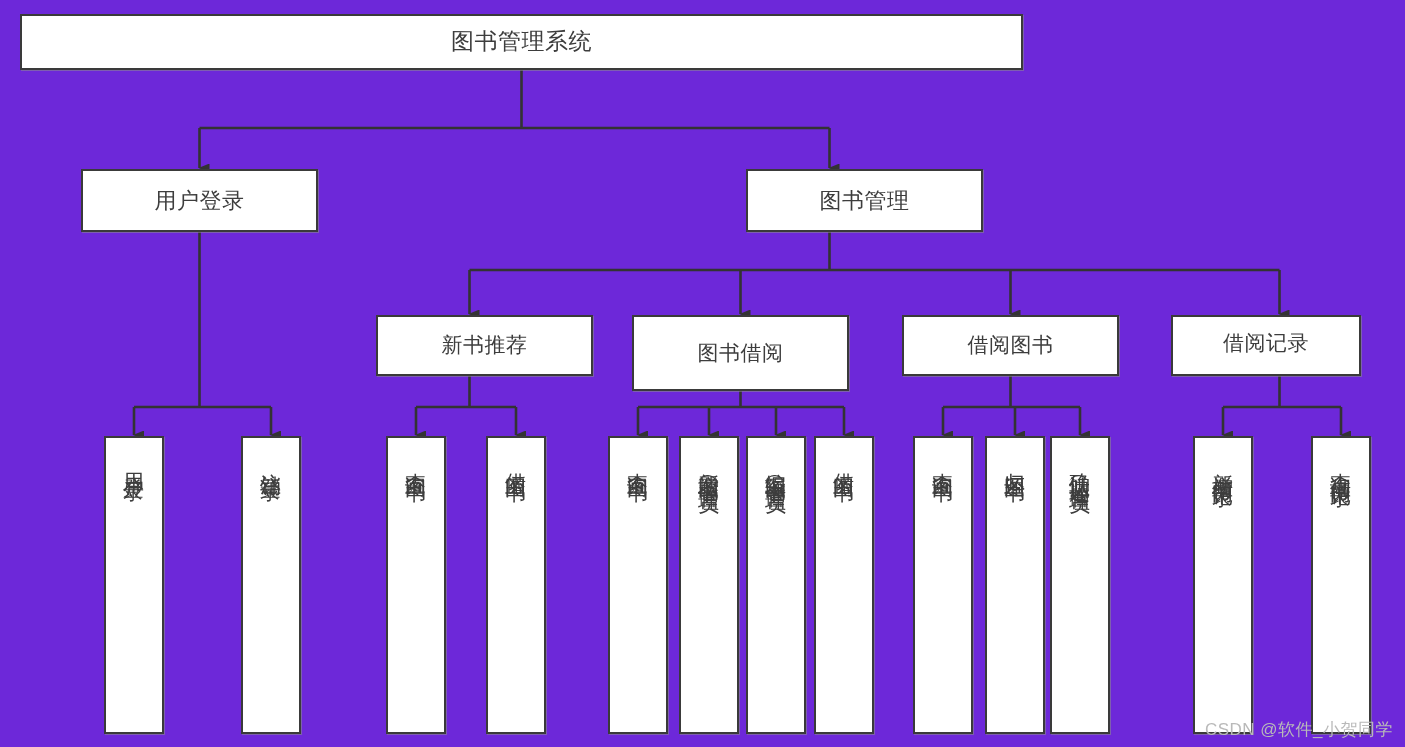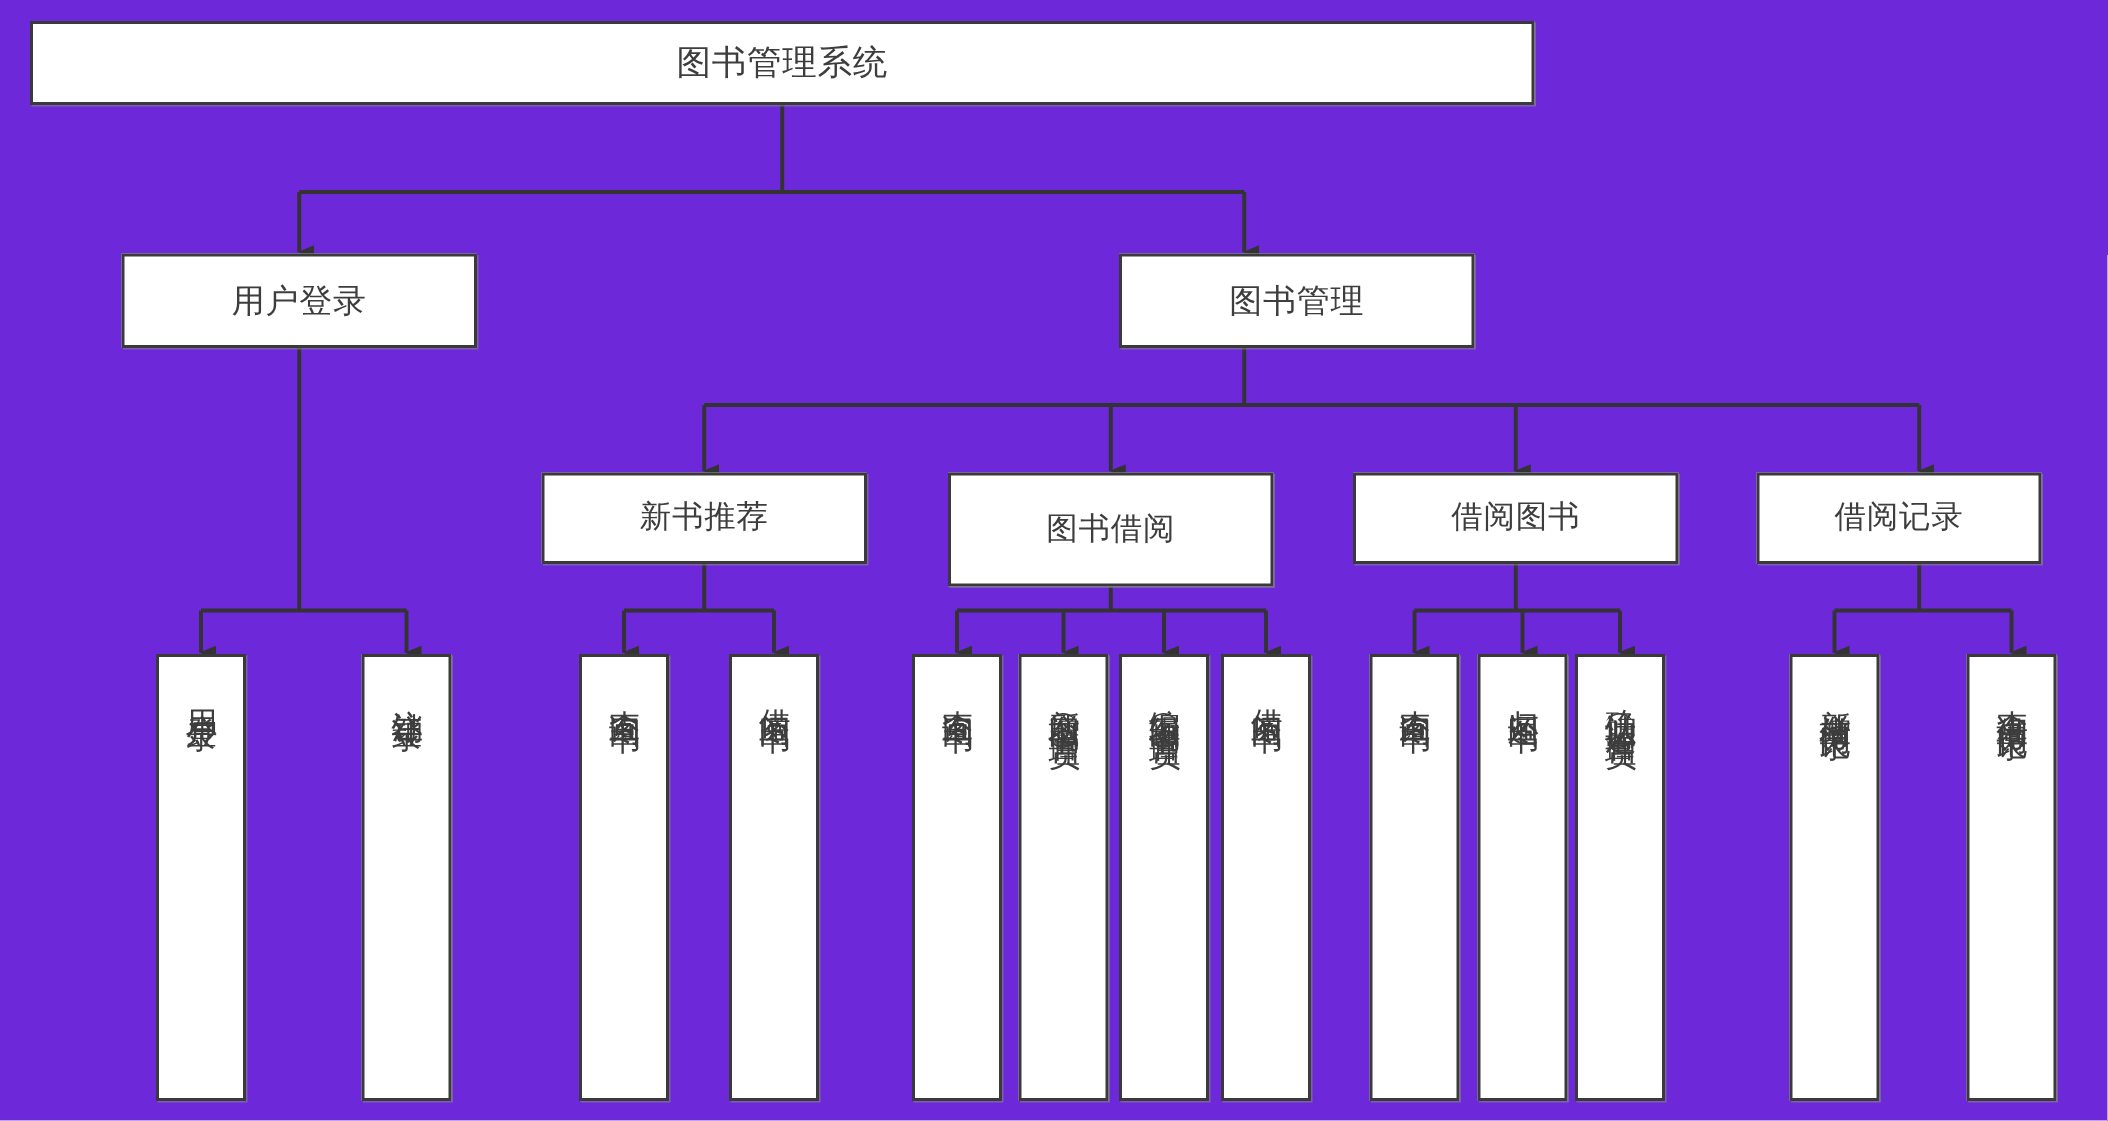--- a/index.html
+++ b/index.html
@@ -127,30 +127,30 @@
   <div id="node-layer">
       <div class="node level-root" style="left: 20px; top: 14px; width: 1003px; height: 56px;">
         <span class="node-label">图书管理系统</span>
       </div>
       <div class="node level-branch" style="left: 81px; top: 169px; width: 237px; height: 63px;">
         <span class="node-label">用户登录</span>
       </div>
       <div class="node level-branch" style="left: 711px; top: 169px; width: 237px; height: 63px; margin-left: 35px;">
         <span class="node-label">图书管理</span>
       </div>
-      <div class="node level-group" style="left: 361px; top: 315px; width: 217px; height: 61px;">
+      <div class="node level-group" style="left: 376px; top: 315px; width: 217px; height: 61px; font-family: Liberation Serif, serif;">
         <span class="node-label">新书推荐</span>
       </div>
       <div class="node level-group" style="left: 632px; top: 315px; width: 217px; height: 76px;">
         <span class="node-label">图书借阅</span>
       </div>
       <div class="node level-group" style="left: 902px; top: 315px; width: 217px; height: 61px;">
         <span class="node-label">借阅图书</span>
       </div>
-      <div class="node level-group" style="left: 1171px; top: 315px; width: 190px; height: 61px;">
+      <div class="node level-group" style="left: 1171px; top: 315px; width: 190px; height: 61px; font-family: Liberation Mono, monospace;">
         <span class="node-label">借阅记录</span>
       </div>
       <div class="node level-leaf" style="left: 104px; top: 436px; width: 60px; height: 298px;">
         <span class="node-label">用户登录</span>
       </div>
       <div class="node level-leaf" style="left: 241px; top: 436px; width: 60px; height: 298px;">
         <span class="node-label">注销登录</span>
       </div>
       <div class="node level-leaf" style="left: 386px; top: 436px; width: 60px; height: 298px;">
         <span class="node-label">查询图书</span>
@@ -180,13 +180,14 @@
         <span class="node-label">确认归还（管理员）</span>
       </div>
       <div class="node level-leaf" style="left: 1193px; top: 436px; width: 60px; height: 298px;">
         <span class="node-label">新增借阅记录</span>
       </div>
       <div class="node level-leaf" style="left: 1311px; top: 436px; width: 60px; height: 298px;">
         <span class="node-label">查询借阅记录</span>
       </div>
     </div>
 
+  <div id="watermark">CSDN @软件_小贺同学</div>
 </div>
 
 </body></html>

